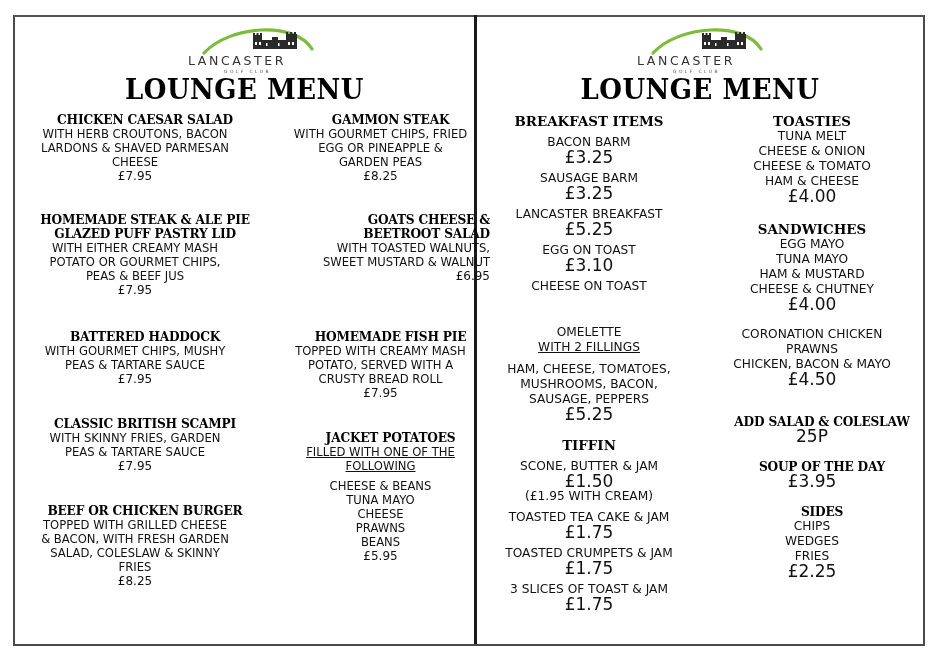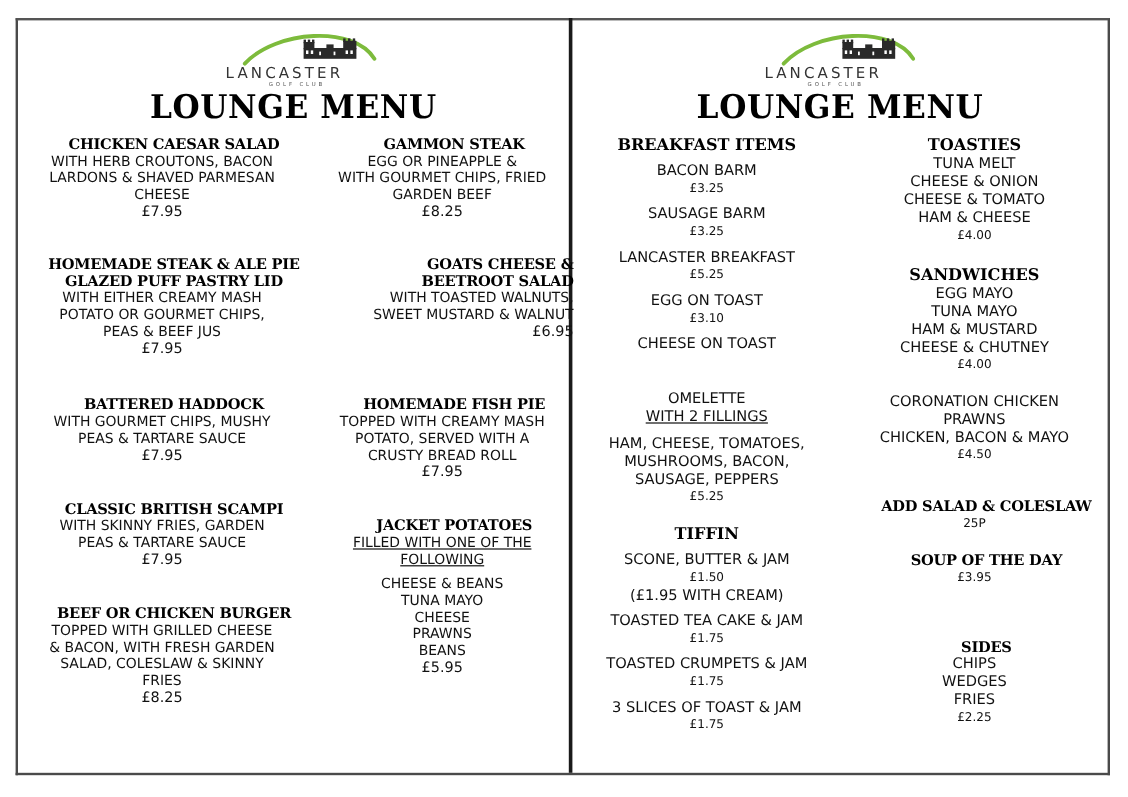--- a/index.html
+++ b/index.html
@@ -26,21 +26,21 @@
 
   .col { position:absolute; text-align:center; }
   .item { position:absolute; left:0; width:100%; text-align:center; }
   .h { font-family:"DejaVu Serif", serif; font-weight:bold; font-size:12.2px;
        line-height:14px; color:#000; letter-spacing:-0.2px; white-space:nowrap;padding-left:20px; }
   .d { font-family:"DejaVu Sans", sans-serif; font-size:11.6px; line-height:14px;
        color:#111; white-space:nowrap; }
   .p { font-family:"DejaVu Sans", sans-serif; font-size:12px; line-height:14px; color:#111; }
   .u { text-decoration:underline; }
   .d2 { font-family:"DejaVu Sans", sans-serif; font-size:12.2px; line-height:15px; color:#111; white-space:nowrap; }
-  .p2 { font-family:"DejaVu Sans", sans-serif; font-size:10px; line-height:15px; color:#111; }
+  .p2 { font-family:"DejaVu Sans", sans-serif; font-size:17px; line-height:15px; color:#111; }
   .h2 { font-family:"DejaVu Serif", serif; font-weight:bold; font-size:13.4px; line-height:16px; color:#000; white-space:nowrap; }
 </style>
 </head>
 <body>
 
 <div class="frame"></div>
 <div class="divider"></div>
 
 <div class="page left">
   <div class="logo">
@@ -103,26 +103,26 @@
     <div class="item" style="top:487px;">
       <div class="h">BEEF OR CHICKEN BURGER</div>
       <div class="d">TOPPED WITH GRILLED CHEESE</div>
       <div class="d">&amp; BACON, WITH FRESH GARDEN</div>
       <div class="d">SALAD, COLESLAW &amp; SKINNY</div>
       <div class="d">FRIES</div>
       <div class="p">£8.25</div>
     </div>
   </div>
 
-  <div class="col" style="left:244px; top:0; width:219px; height:625px;">
+  <div class="col" style="left:256px; top:0; width:219px; height:625px;">
     <div class="item" style="top:96px;">
       <div class="h">GAMMON STEAK</div>
+      <div class="d">WITH GOURMET CHIPS, FRIED</div>
       <div class="d">EGG OR PINEAPPLE &amp;</div>
-      <div class="d">WITH GOURMET CHIPS, FRIED</div>
-      <div class="d">GARDEN BEEF</div>
+      <div class="d">GARDEN PEAS</div>
       <div class="p">£8.25</div>
     </div>
     <div class="item" style="top:196px;text-align:right;">
       <div class="h">GOATS CHEESE &amp;</div>
       <div class="h">BEETROOT SALAD</div>
       <div class="d">WITH TOASTED WALNUTS,</div>
       <div class="d">SWEET MUSTARD &amp; WALNUT</div>
       <div class="p">£6.95</div>
     </div>
     <div class="item" style="top:313px;">
@@ -248,21 +248,21 @@
       <div class="p2">£4.50</div>
     </div>
     <div class="item" style="top:398px;">
       <div class="h">ADD SALAD &amp; COLESLAW</div>
       <div class="p2">25P</div>
     </div>
     <div class="item" style="top:443px;">
       <div class="h">SOUP OF THE DAY</div>
       <div class="p2">£3.95</div>
     </div>
-    <div class="item" style="top:488px;margin-top:27px;">
+    <div class="item" style="top:488px;">
       <div class="h">SIDES</div>
       <div class="d2">CHIPS</div>
       <div class="d2">WEDGES</div>
       <div class="d2">FRIES</div>
       <div class="p2">£2.25</div>
     </div>
   </div>
 </div>
 
 </body></html>

